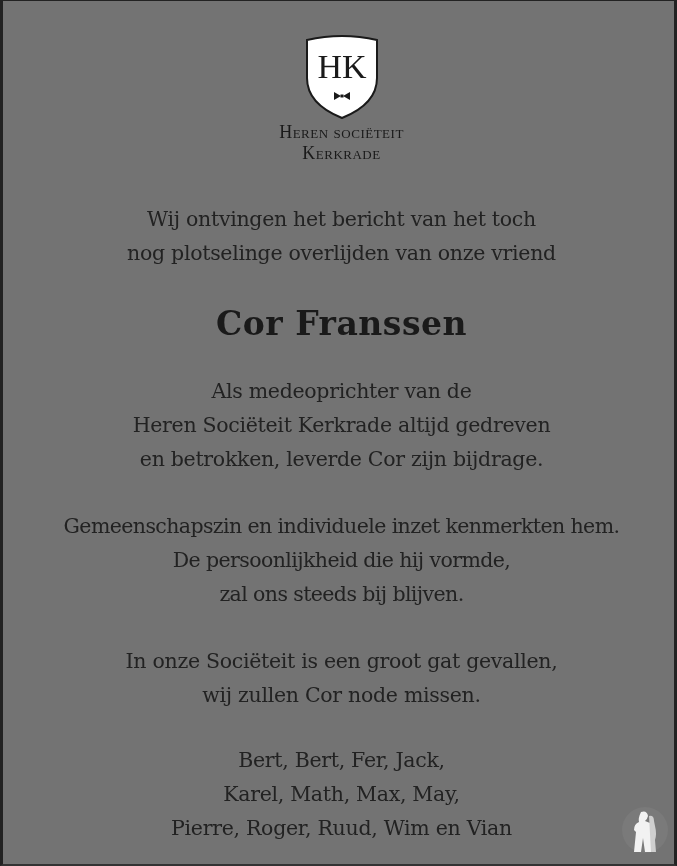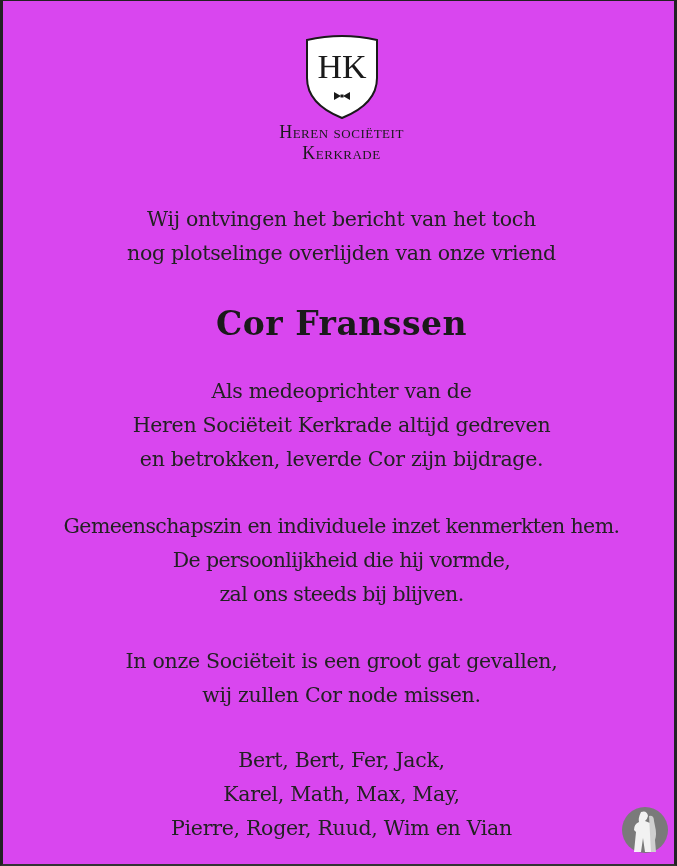--- a/index.html
+++ b/index.html
@@ -1,20 +1,20 @@
 <!DOCTYPE html>
 <html><head>
 <meta charset="utf-8">
 <style>
   html, body { margin:0; padding:0; background:#ffffff; }
   body { width:677px; height:866px; position:relative; overflow:hidden; }
   .frame {
     position:absolute; left:0; top:0; width:677px; height:866px; box-sizing:border-box;
     border-left:3px solid #222; border-top:1px solid #222; border-right:3px solid #222; border-bottom:2px solid #333;
-    background:#d946ef;
+    background:#737373;
   }
   .logo { position:absolute; left:298px; top:33px; width:82px; height:86px; }
   .brand {
     position:absolute; left:0; width:677px; text-align:center;
     font-family:"Liberation Serif", serif; color:#1a1a1a; letter-spacing:0.5px;
   }
   .brand1 { top:121px; font-size:18px; font-variant:small-caps; }
   .brand2 { top:142px; font-size:18px; font-variant:small-caps; }
   .txt {
     position:absolute; left:0; width:677px; text-align:center;

